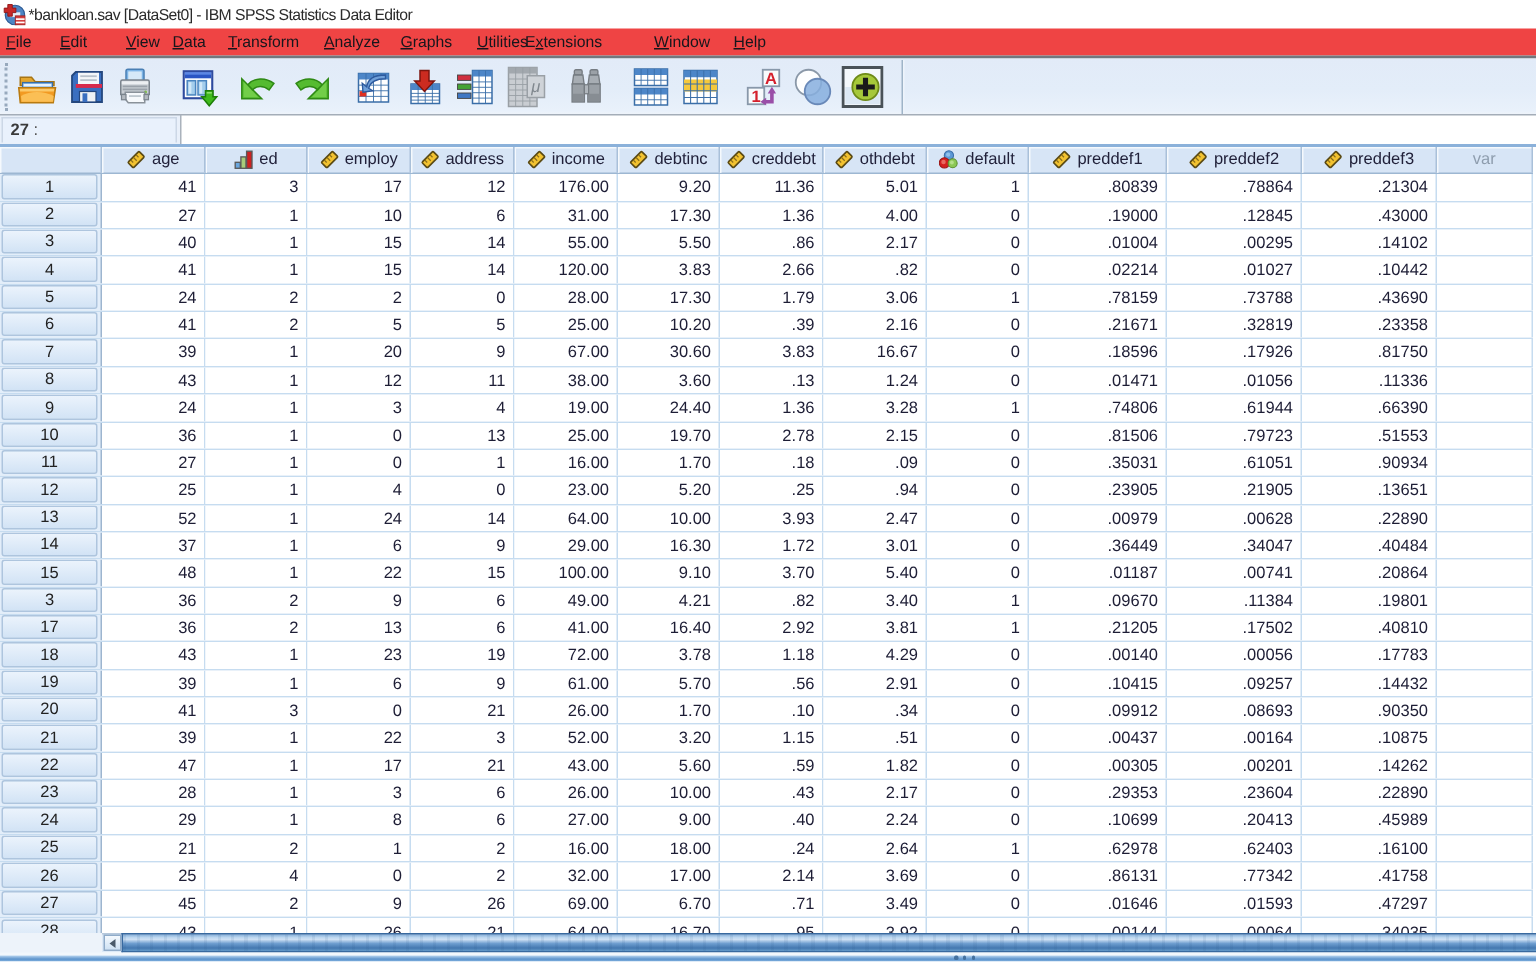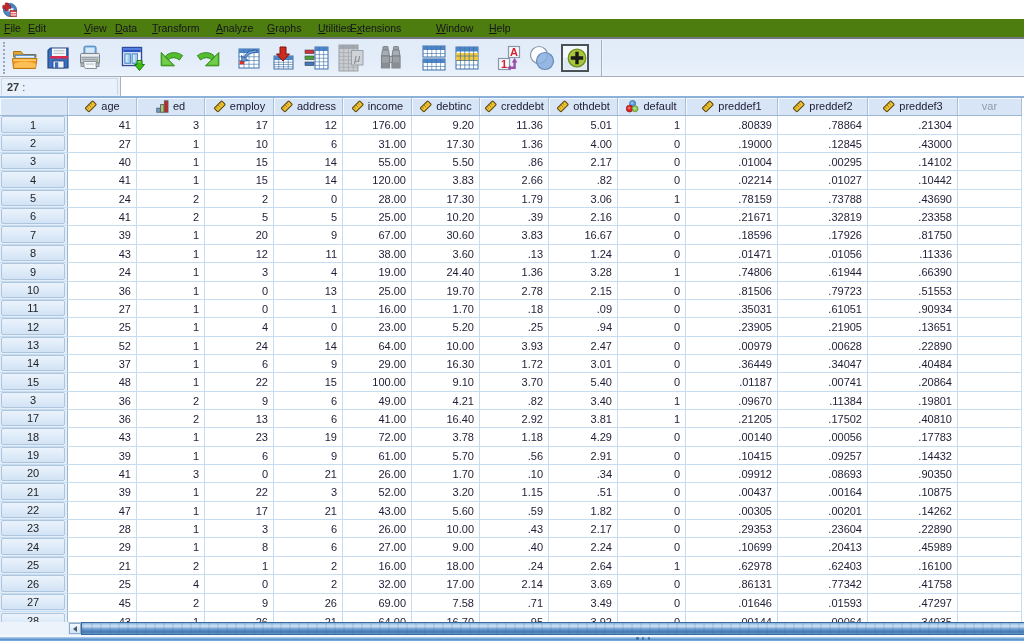--- a/index.html
+++ b/index.html
@@ -1,19 +1,19 @@
 <!DOCTYPE html>
 <html><head><meta charset="utf-8"><style>
 
 *{margin:0;padding:0;box-sizing:border-box}
 html,body{width:1024px;height:641px;overflow:hidden;font-family:"Liberation Sans",sans-serif;background:#fff;position:relative}
 .abs{position:absolute}
 #title{left:0;top:0;width:1024px;height:19px;background:#fff}
 #title .txt{position:absolute;left:19px;top:4px;font-size:10.5px;color:#2b2b2b;letter-spacing:-0.38px}
-#menubar{left:0;top:19px;width:1024px;height:18px;background:#4d7c0f}
+#menubar{left:0;top:19px;width:1024px;height:18px;background:#ef4444}
 .mi{position:absolute;top:3px;font-size:10.5px;color:#16161c}
 #menuline{left:0;top:37px;width:1024px;height:2px;background:#72777d}
 #toolbar{left:0;top:39px;width:1024px;height:38px;background:linear-gradient(#e2ebf8,#e3edf9 55%,#e9f1fb 92%,#f1f5fa)}
 #tbsep{left:601px;top:40px;width:1px;height:36px;background:#9fb4c8}
 #tbsep2{left:602px;top:40px;width:1px;height:36px;background:#eef4fb}
 #tbhandle{left:3px;top:42px;width:2px;height:32px;border-left:2px dotted #97a9bd}
 .tb{position:absolute;top:5px;width:28px;height:28px}
 #refbar{left:0;top:76px;width:1024px;height:20px;background:#e9f0fa;border-top:1px solid #a4adb8}
 #refbox{left:1px;top:78px;width:117px;height:17px;background:#e9f1fc;border:1px solid #ccd7e6;border-bottom:none;font-size:11px;font-weight:bold;color:#3a3a3a;padding-left:5px;line-height:17px}
 #refbox span{font-weight:normal;color:#555}
@@ -44,24 +44,25 @@
     <svg width="15" height="15" viewBox="0 0 15 15" style="position:absolute;left:2px;top:2px">
       <circle cx="8" cy="8" r="6.5" fill="#4d85c4" stroke="#2d5a94" stroke-width="0.8"></circle>
       <rect x="4.5" y="6.2" width="7" height="3.2" fill="#fff" fill-opacity="0.85"></rect>
       <path d="M3.2 1 L6.2 1 L6.2 3.4 L8.6 3.4 L8.6 6.4 L6.2 6.4 L6.2 8.8 L3.2 8.8 L3.2 6.4 L0.8 6.4 L0.8 3.4 L3.2 3.4 Z" fill="#c62828" stroke="#8e1515" stroke-width="0.6"></path>
       <g>
         <rect x="8.2" y="8.6" width="6.6" height="6" fill="#d44040" stroke="#9a2020" stroke-width="0.6"></rect>
         <rect x="8.6" y="10.2" width="5.8" height="1.1" fill="#fff"></rect>
         <rect x="8.6" y="12.4" width="5.8" height="1.1" fill="#fff"></rect>
       </g>
     </svg>
+    <span class="txt">*bankloan.sav [DataSet0] - IBM SPSS Statistics Data Editor</span>
   </div>
 <div id="menubar" class="abs">
     <span class="mi" style="left:4px"><u>F</u>ile</span>
-    <span class="mi" style="left:28px"><u>E</u>dit</span>
+    <span class="mi" style="left:40px"><u>E</u>dit</span>
     <span class="mi" style="left:84px"><u>V</u>iew</span>
     <span class="mi" style="left:115px"><u>D</u>ata</span>
     <span class="mi" style="left:152px"><u>T</u>ransform</span>
     <span class="mi" style="left:216px"><u>A</u>nalyze</span>
     <span class="mi" style="left:267px"><u>G</u>raphs</span>
     <span class="mi" style="left:318px"><u>U</u>tilities</span>
     <span class="mi" style="left:350px">E<u>x</u>tensions</span>
     <span class="mi" style="left:436px"><u>W</u>indow</span>
     <span class="mi" style="left:489px"><u>H</u>elp</span>
   </div>
@@ -799,21 +800,21 @@
   </div>
 <div class="row rowline" style="top:594px;height:18px">
     <div class="rn">
       <i>27</i>
     </div>
     <div class="dc" style="width:69px">45</div>
     <div class="dc" style="width:68px">2</div>
     <div class="dc" style="width:69px">9</div>
     <div class="dc" style="width:69px">26</div>
     <div class="dc" style="width:69px">69.00</div>
-    <div class="dc" style="width:68px">7.58</div>
+    <div class="dc" style="width:68px">6.70</div>
     <div class="dc" style="width:69px">.71</div>
     <div class="dc" style="width:69px">3.49</div>
     <div class="dc" style="width:68px">0</div>
     <div class="dc" style="width:92px">.01646</div>
     <div class="dc" style="width:90px">.01593</div>
     <div class="dc" style="width:90px">.47297</div>
     <div class="dc" style="width:64px"></div>
   </div>
 <div class="row clip" style="top:612px;height:10px">
     <div class="rn">

